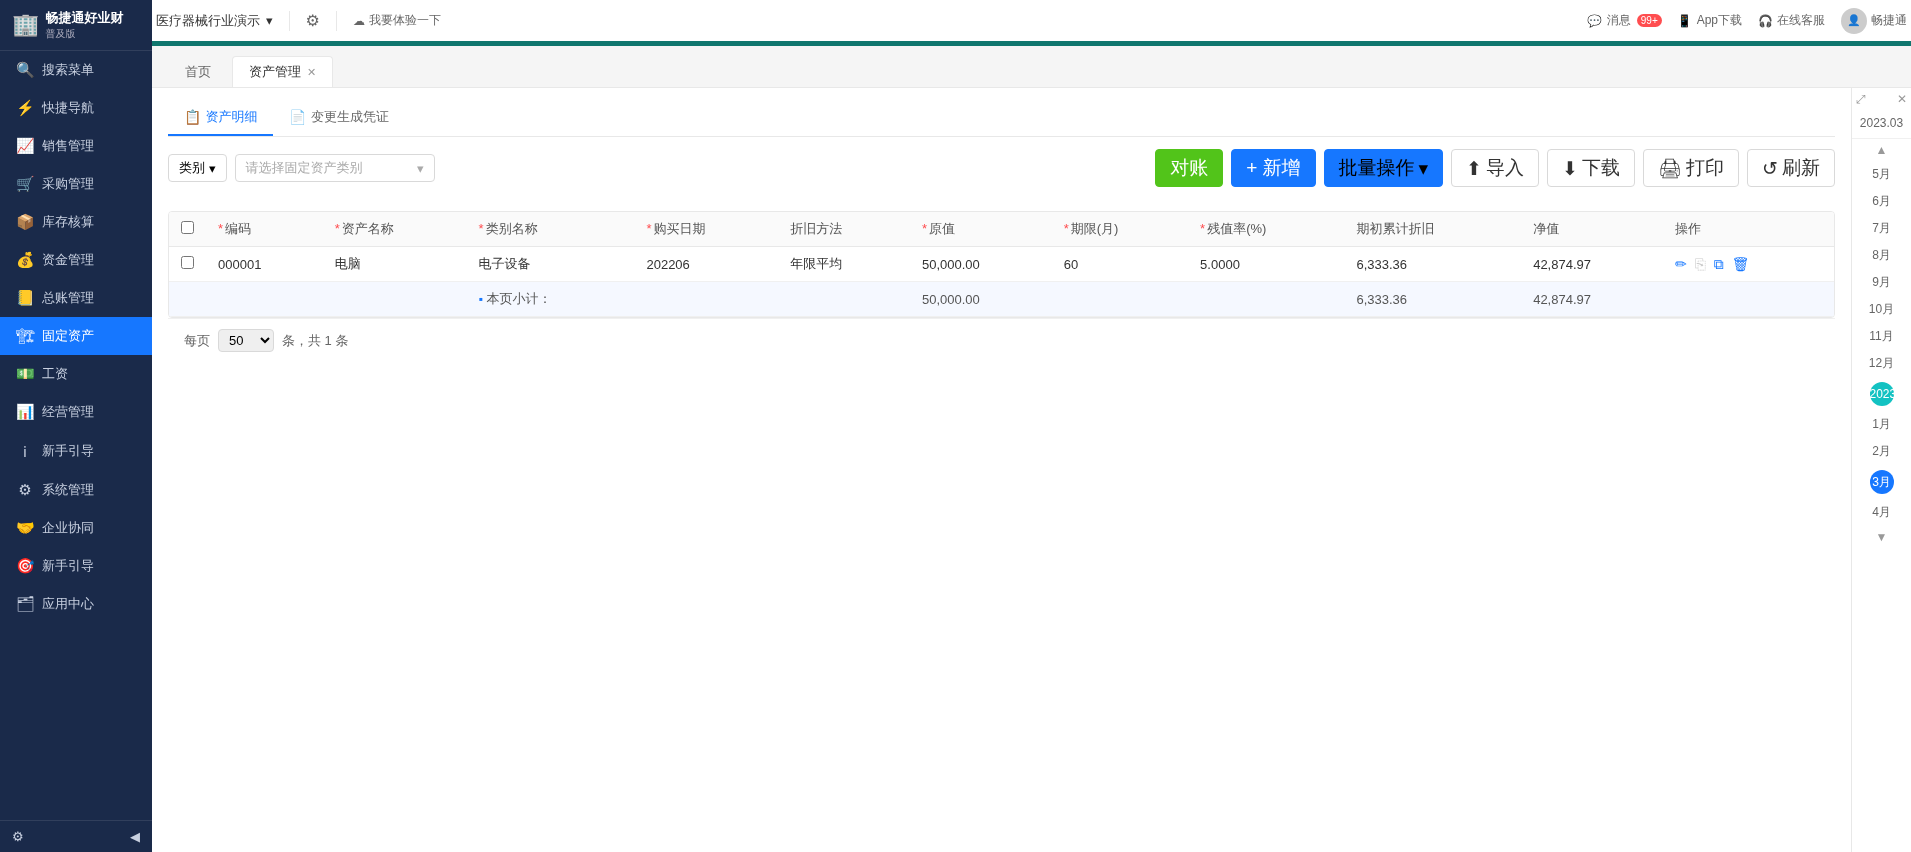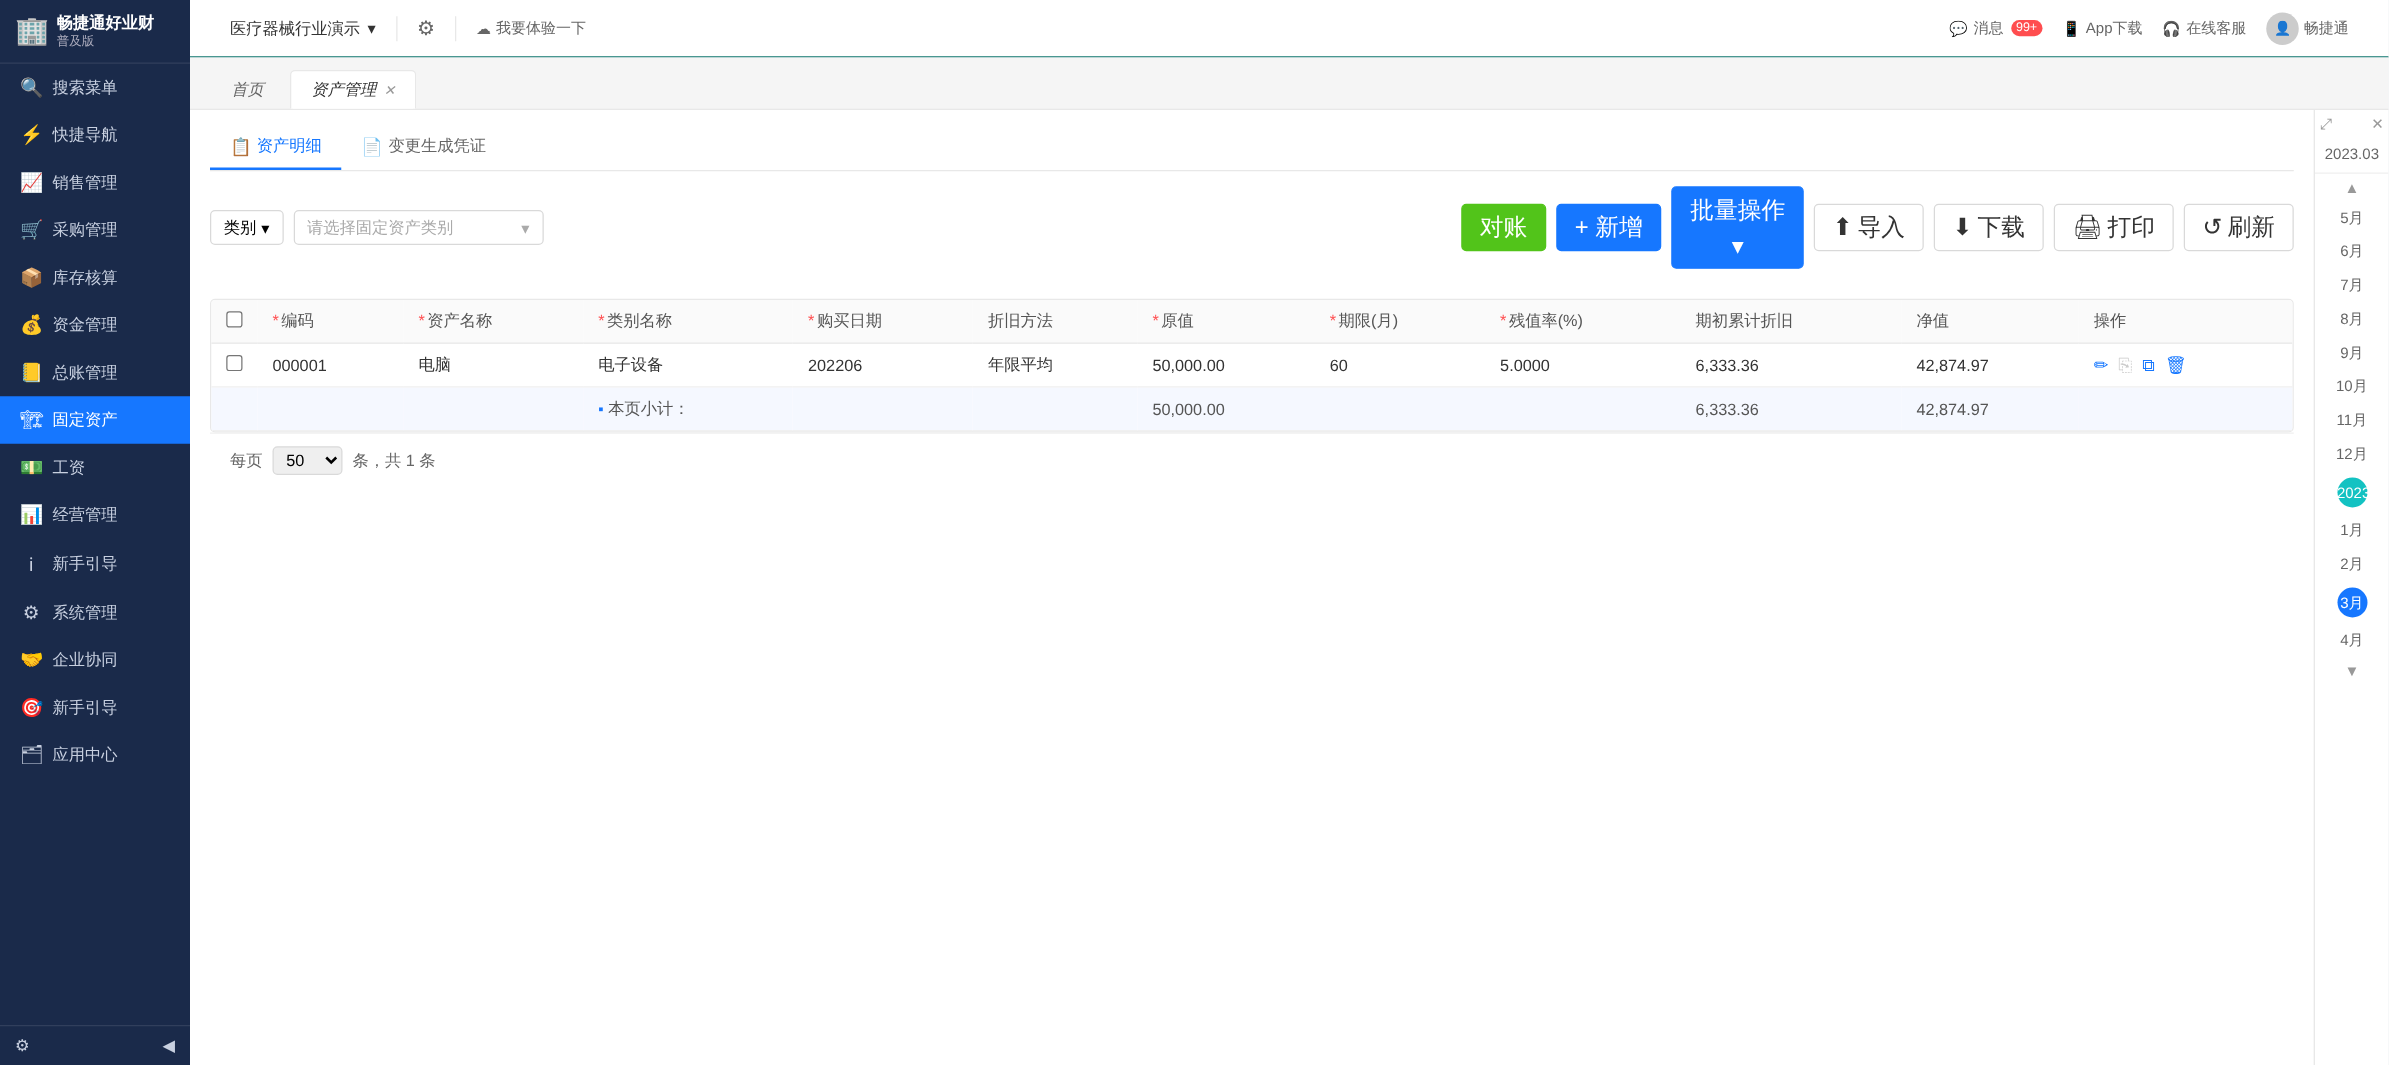--- a/index.html
+++ b/index.html
@@ -56,24 +56,24 @@
       display: flex;
       flex-direction: column;
       height: 100%;
       overflow: hidden;
     }
 
     
     .topbar {
       height: 46px;
       background: #fff;
-      border-bottom: 1px solid #0f766e;
-      display: flex;
-      align-items: center;
-      padding: 0 32px;
+      border-bottom: 5px solid #0f766e;
+      display: flex;
+      align-items: center;
+      padding: 0 4px;
       gap: 12px;
       flex-shrink: 0;
       justify-content: space-between;
     }
     .topbar-company {
       display: flex;
       align-items: center;
       gap: 6px;
       font-size: 13px;
       color: #333;
@@ -134,21 +134,20 @@
     
     .tabs-bar {
       height: 42px;
       background: #f5f5f5;
       border-bottom: 1px solid #e8e8e8;
       display: flex;
       align-items: flex-end;
       padding: 0 16px;
       gap: 4px;
       flex-shrink: 0;
-      font-style: italic;
     }
     .tab {
       padding: 6px 16px;
       font-size: 13px;
       cursor: pointer;
       border-radius: 4px 4px 0 0;
       border: 1px solid transparent;
       border-bottom: none;
       display: flex;
       align-items: center;
@@ -217,21 +216,21 @@
       cursor: pointer;
       border: 1px solid #d9d9d9;
       background: #fff;
       color: #333;
       display: flex;
       align-items: center;
       gap: 4px;
     }
     .btn-primary { background: #1677ff; color: #fff; border-color: #1677ff; }
     .btn-green { background: #52c41a; color: #fff; border-color: #52c41a; }
-    .btn-with-arrow { background: #1677ff; color: #ffffff; border-color: #1677ff; flex-direction: column; }
+    .btn-with-arrow { background: #1677ff; color: #000000; border-color: #1677ff; }
     .filter-select {
       display: flex;
       align-items: center;
       gap: 4px;
       border: 1px solid #d9d9d9;
       border-radius: 4px;
       padding: 4px 10px;
       font-size: 13px;
       background: #fff;
       cursor: pointer;

